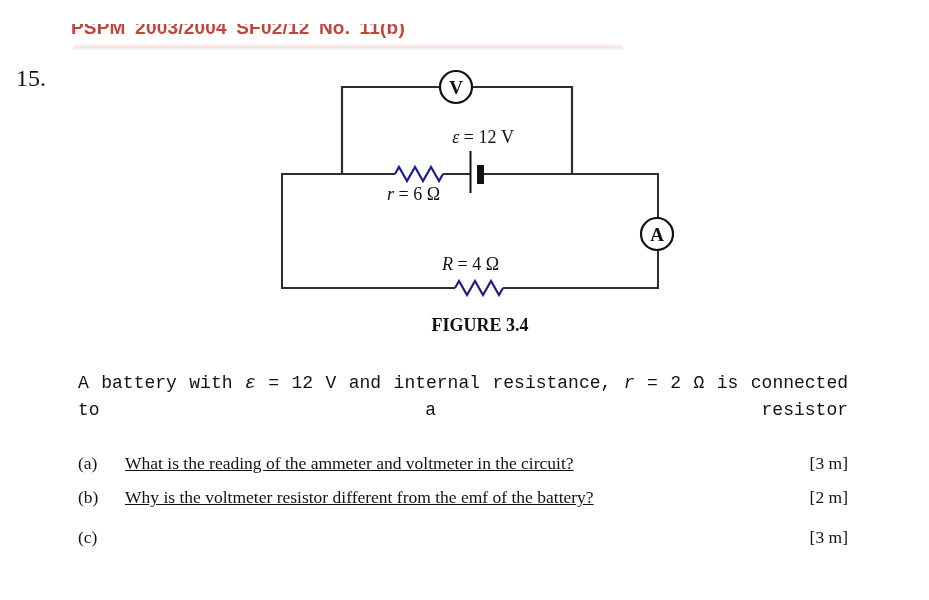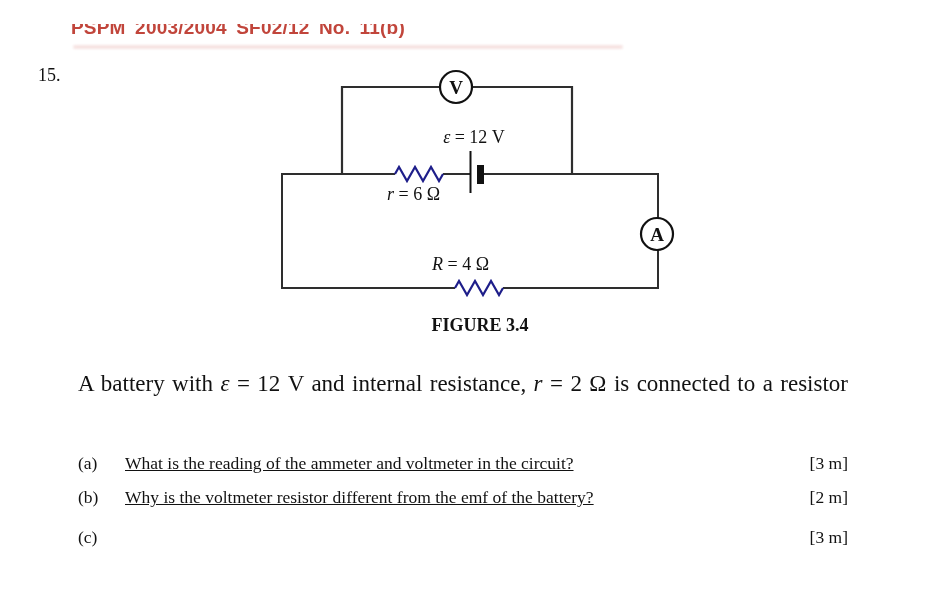--- a/index.html
+++ b/index.html
@@ -9,33 +9,33 @@
   }
   .header-red {
     position:absolute; left:71px; top:-7px; white-space:nowrap;
     font-family:"Liberation Sans", sans-serif; font-weight:700;
     font-size:19px; color:#c1453b; word-spacing:4px; letter-spacing:0.2px;
   }
   .artifact {
     position:absolute; left:73px; top:21px; width:550px; height:4px;
     background:rgba(193,69,59,0.15); filter:blur(1px); border-radius:2px;
   }
-  .item-number { position:absolute; left:38px; top:41px; font-size:18px; }
+  .item-number { position:absolute; left:16px; top:41px; font-size:24px; }
   .circuit-svg { position:absolute; left:0; top:0; }
   .clabel { position:absolute; font-size:18px; white-space:nowrap; }
-  .clabel.center { text-align:center; }
+  .clabel.center { text-align:right; }
   .em { font-style:italic; }
   .b { font-weight:700; }
   .fig-caption {
     position:absolute; left:400px; top:291px; width:160px;
     text-align:center; font-weight:700; font-size:18px;
   }
   .intro {
     position:absolute; left:78px; top:346px; width:770px;
-    font-size:23px; line-height:27px;
+    font-size:18px; line-height:27px;font-family:Liberation Mono, monospace;
   }
   .jline { text-align:justify; text-align-last:justify; -moz-text-align-last:justify; }
   .questions {
     position:absolute; left:78px; top:426px; width:770px;
     font-size:17.5px; line-height:27px;
   }
   .qrow { display:flex; align-items:flex-start; }
   .qrow.mb { margin-top:7px; }
   .qrow.mc { margin-top:13px; }
   .qlabel { flex:none; width:47px; }
@@ -72,21 +72,21 @@
 
     <circle cx="456" cy="63" r="16" fill="#ffffff" stroke="#111" stroke-width="2.2"></circle>
     <text x="456" y="70" text-anchor="middle" font-family="Liberation Serif, serif" font-size="19" font-weight="700" fill="#111">V</text>
 
     <circle cx="657" cy="210" r="16" fill="#ffffff" stroke="#111" stroke-width="2.2"></circle>
     <text x="657" y="217" text-anchor="middle" font-family="Liberation Serif, serif" font-size="19" font-weight="700" fill="#111">A</text>
   </svg>
 
   <div class="clabel center" style="left:434px; top:103px; width:80px;"><span class="em">ε</span><span> = 12 V</span></div>
   <div class="clabel" style="left:387px; top:160px;"><span class="em">r</span><span> = 6 Ω</span></div>
-  <div class="clabel" style="left:432px; top:230px;"><span class="em">R</span><span> = 4 Ω</span></div>
+  <div class="clabel" style="left:442px; top:230px;"><span class="em">R</span><span> = 4 Ω</span></div>
 
   <div class="fig-caption">FIGURE 3.4</div>
 
   <div class="intro">
     <div class="jline"><span>A battery with </span><span class="em">ε</span><span> = 12 V and internal resistance, </span><span class="em">r</span><span> = 2 Ω is connected to a resistor</span></div>
   </div>
 
   <div class="questions">
     <div class="qrow">
       <div class="qlabel">(a)</div>

